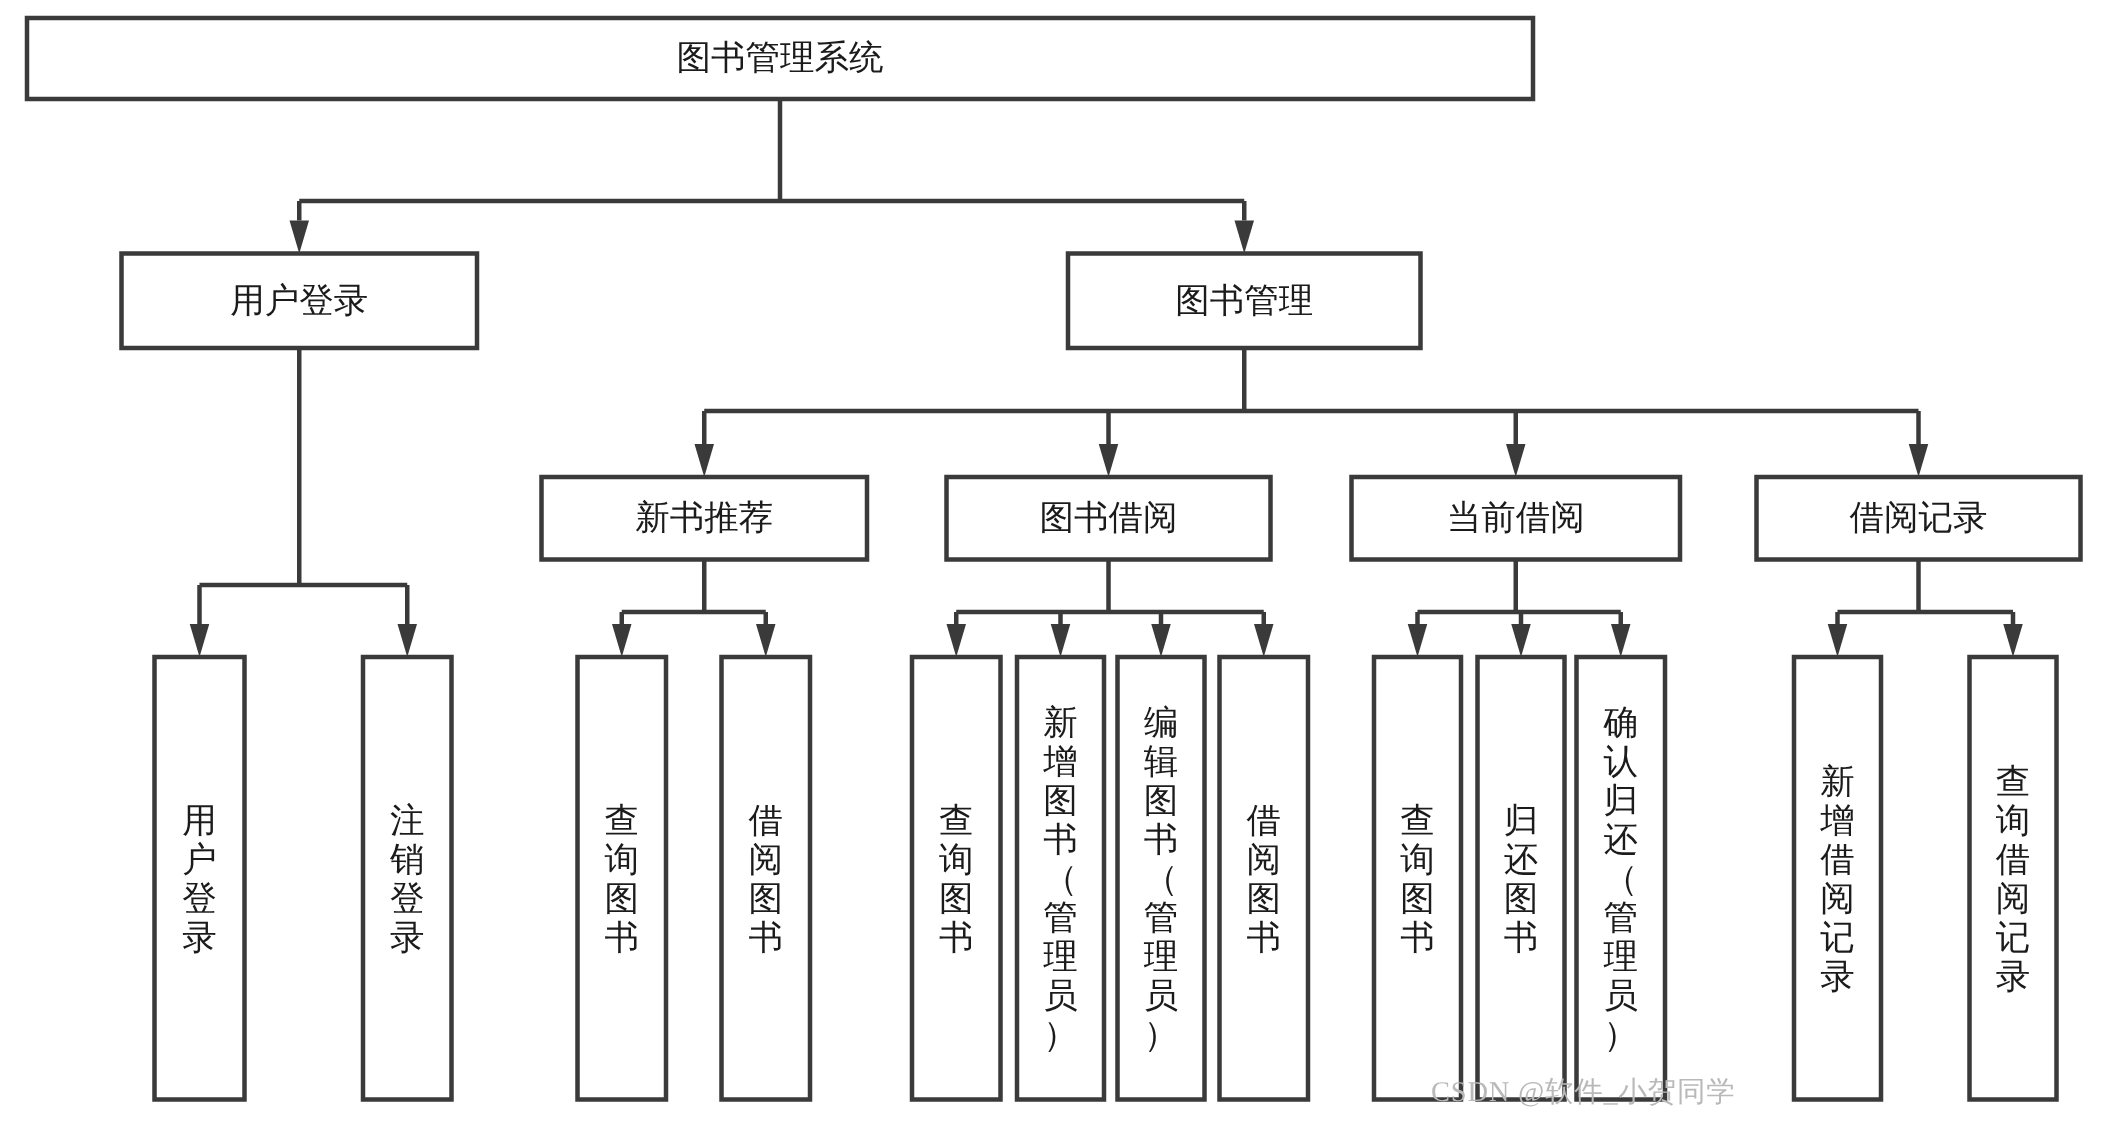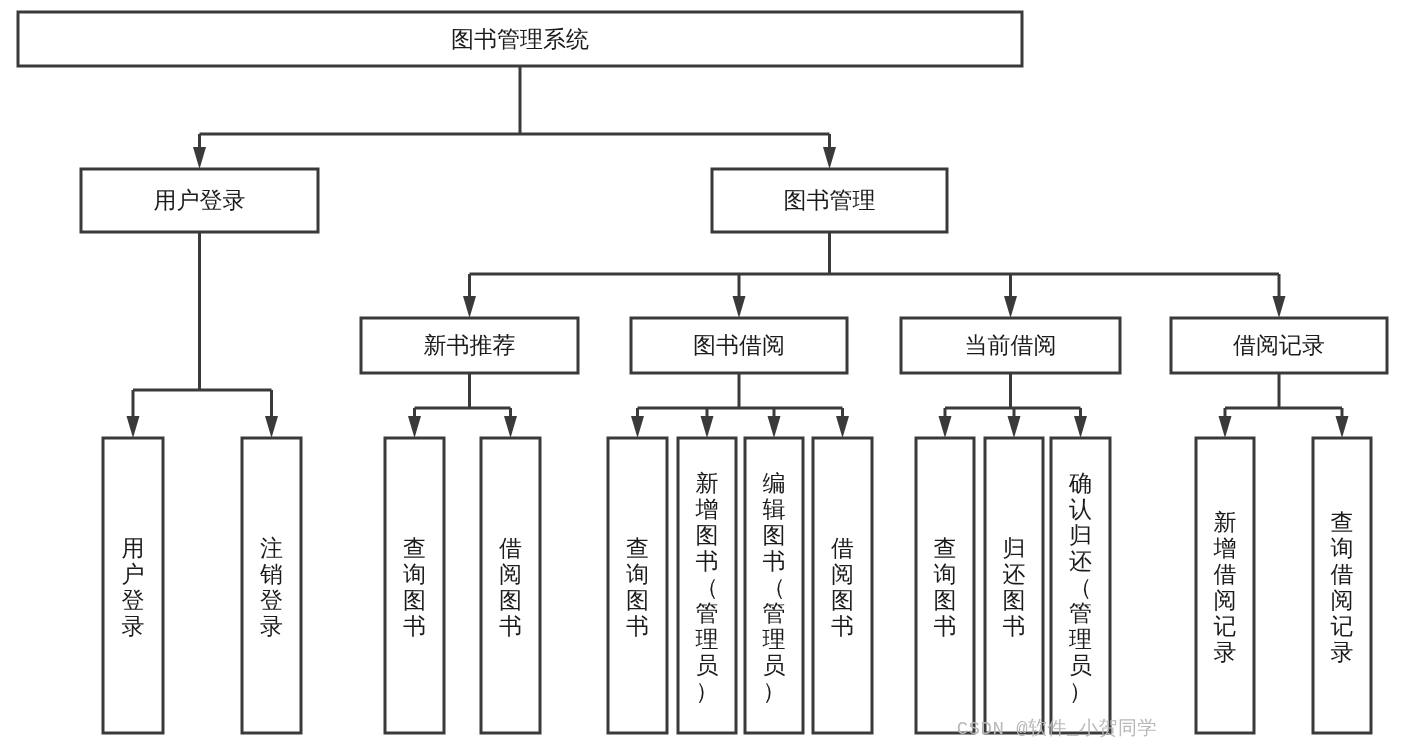--- a/index.html
+++ b/index.html
@@ -45,21 +45,21 @@
     font-family: "DejaVu Sans", "Liberation Sans", sans-serif;
     font-size: 23px;
     fill: #1b1b1b;
     text-anchor: middle;
     dominant-baseline: middle;
   }
   .watermark {
     position: absolute;
     right: 10px;
     bottom: 6px;
-    font-family: Liberation Mono, monospace;
+    font-family: Liberation Serif, serif;
     font-size: 19px;
     color: #b9b9b9;
     letter-spacing: 0.5px;
     user-select: none;
   }
 </style>
 </head>
 <body>
 
 <div id="diagram-root">

